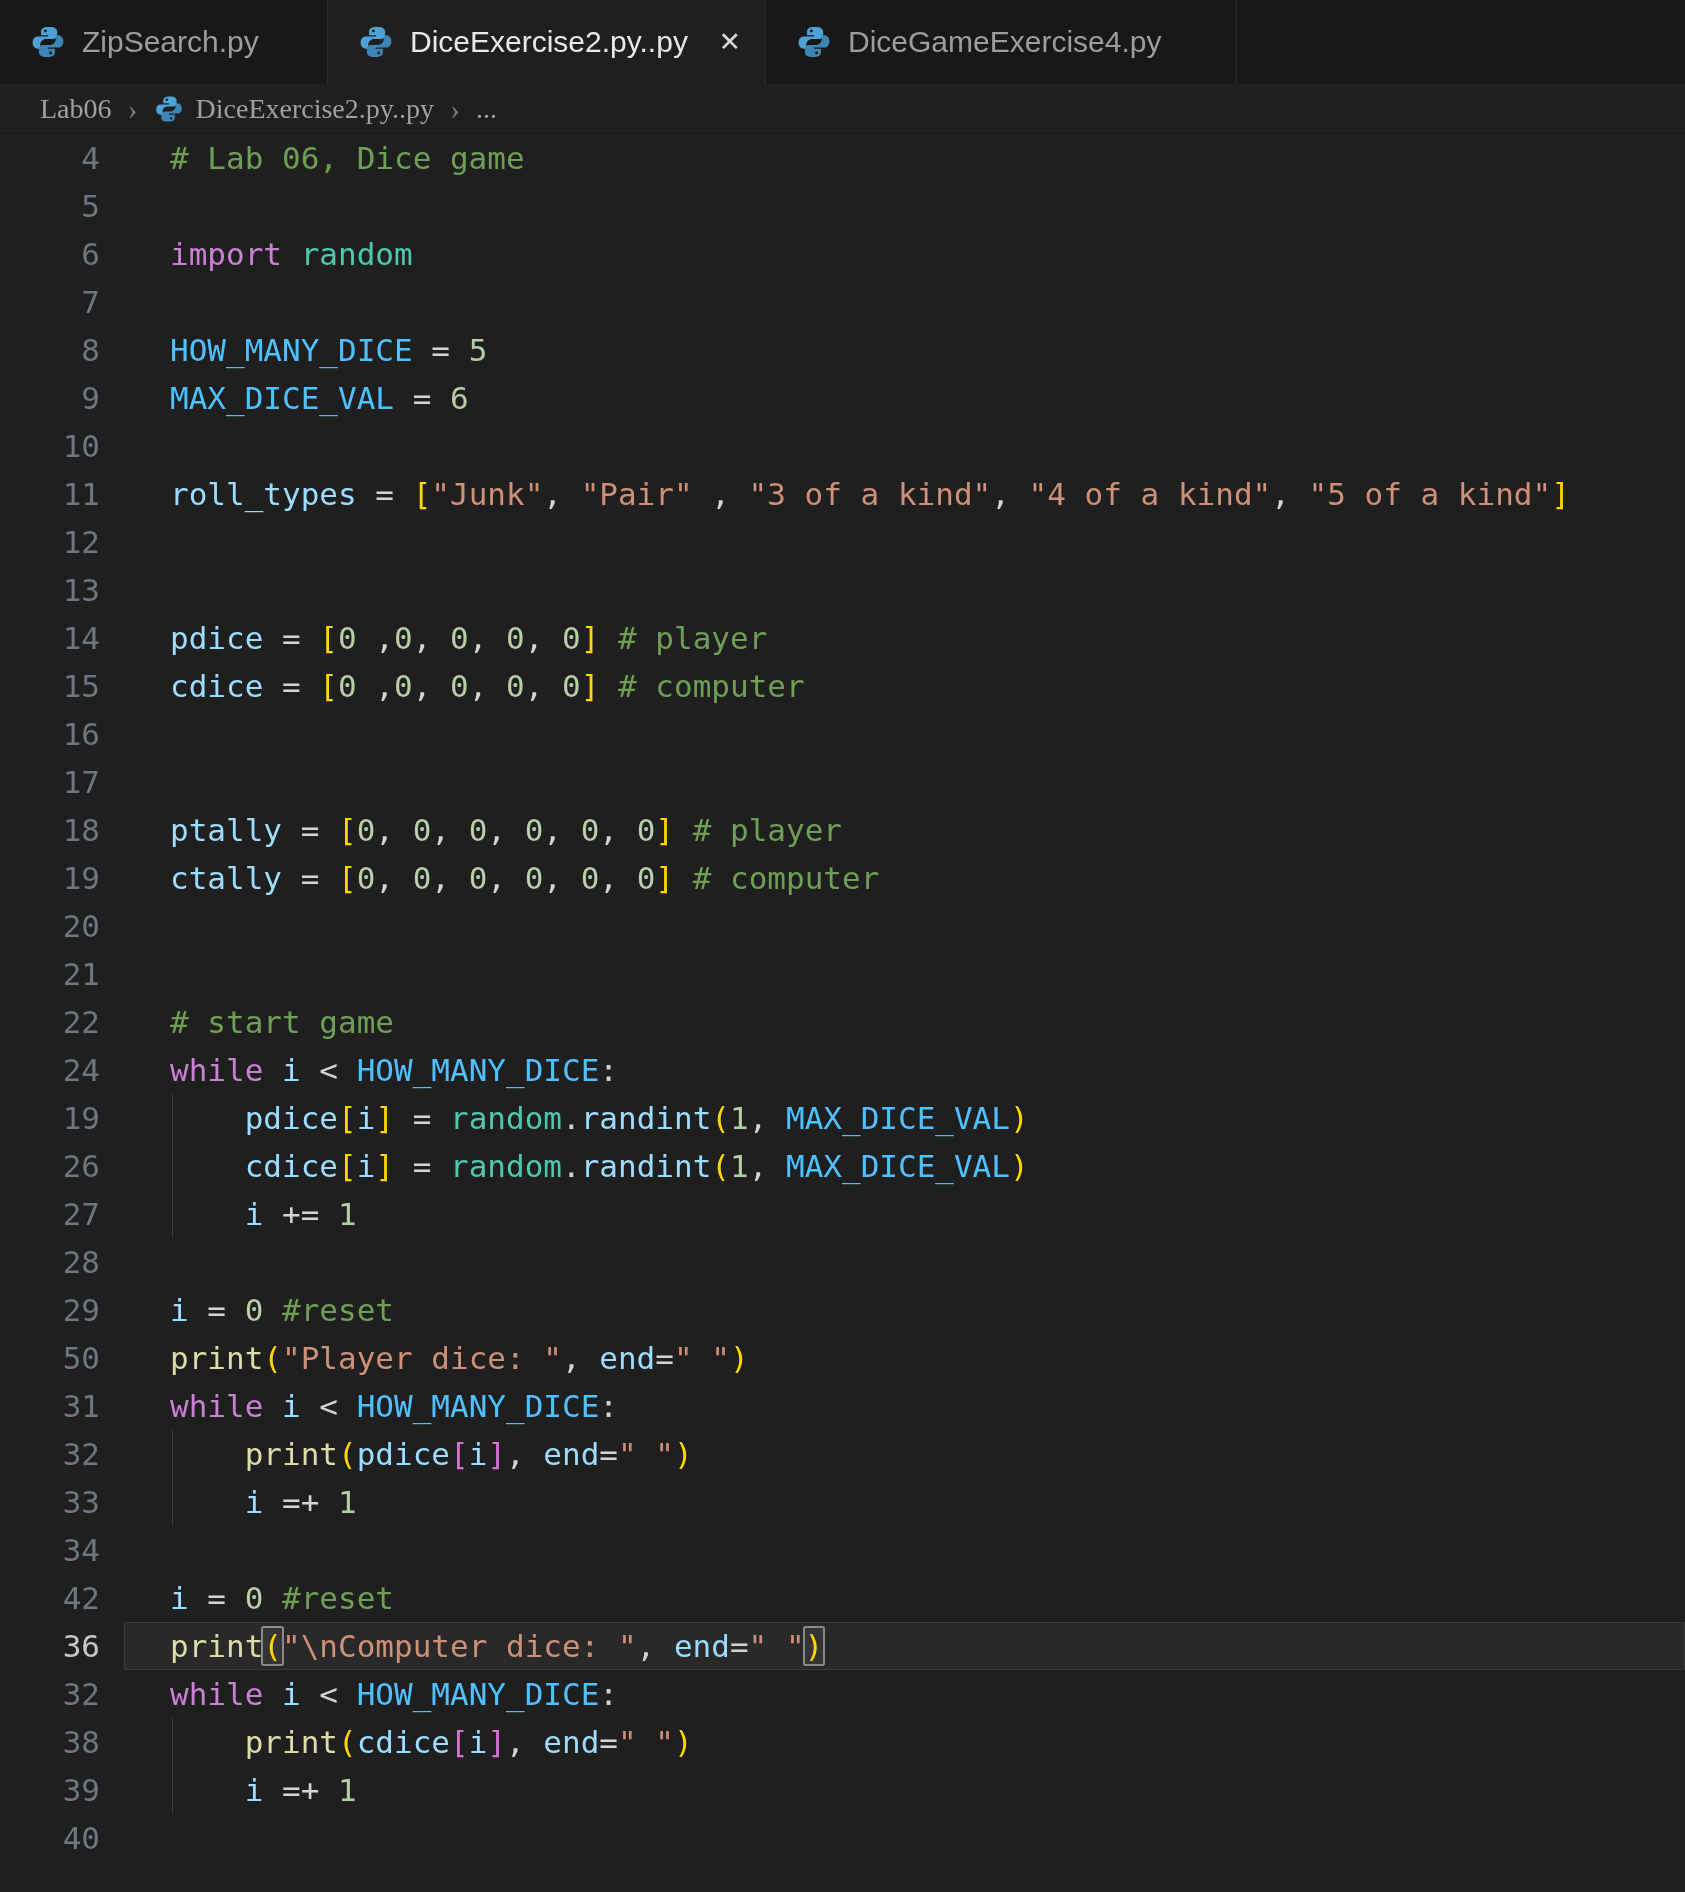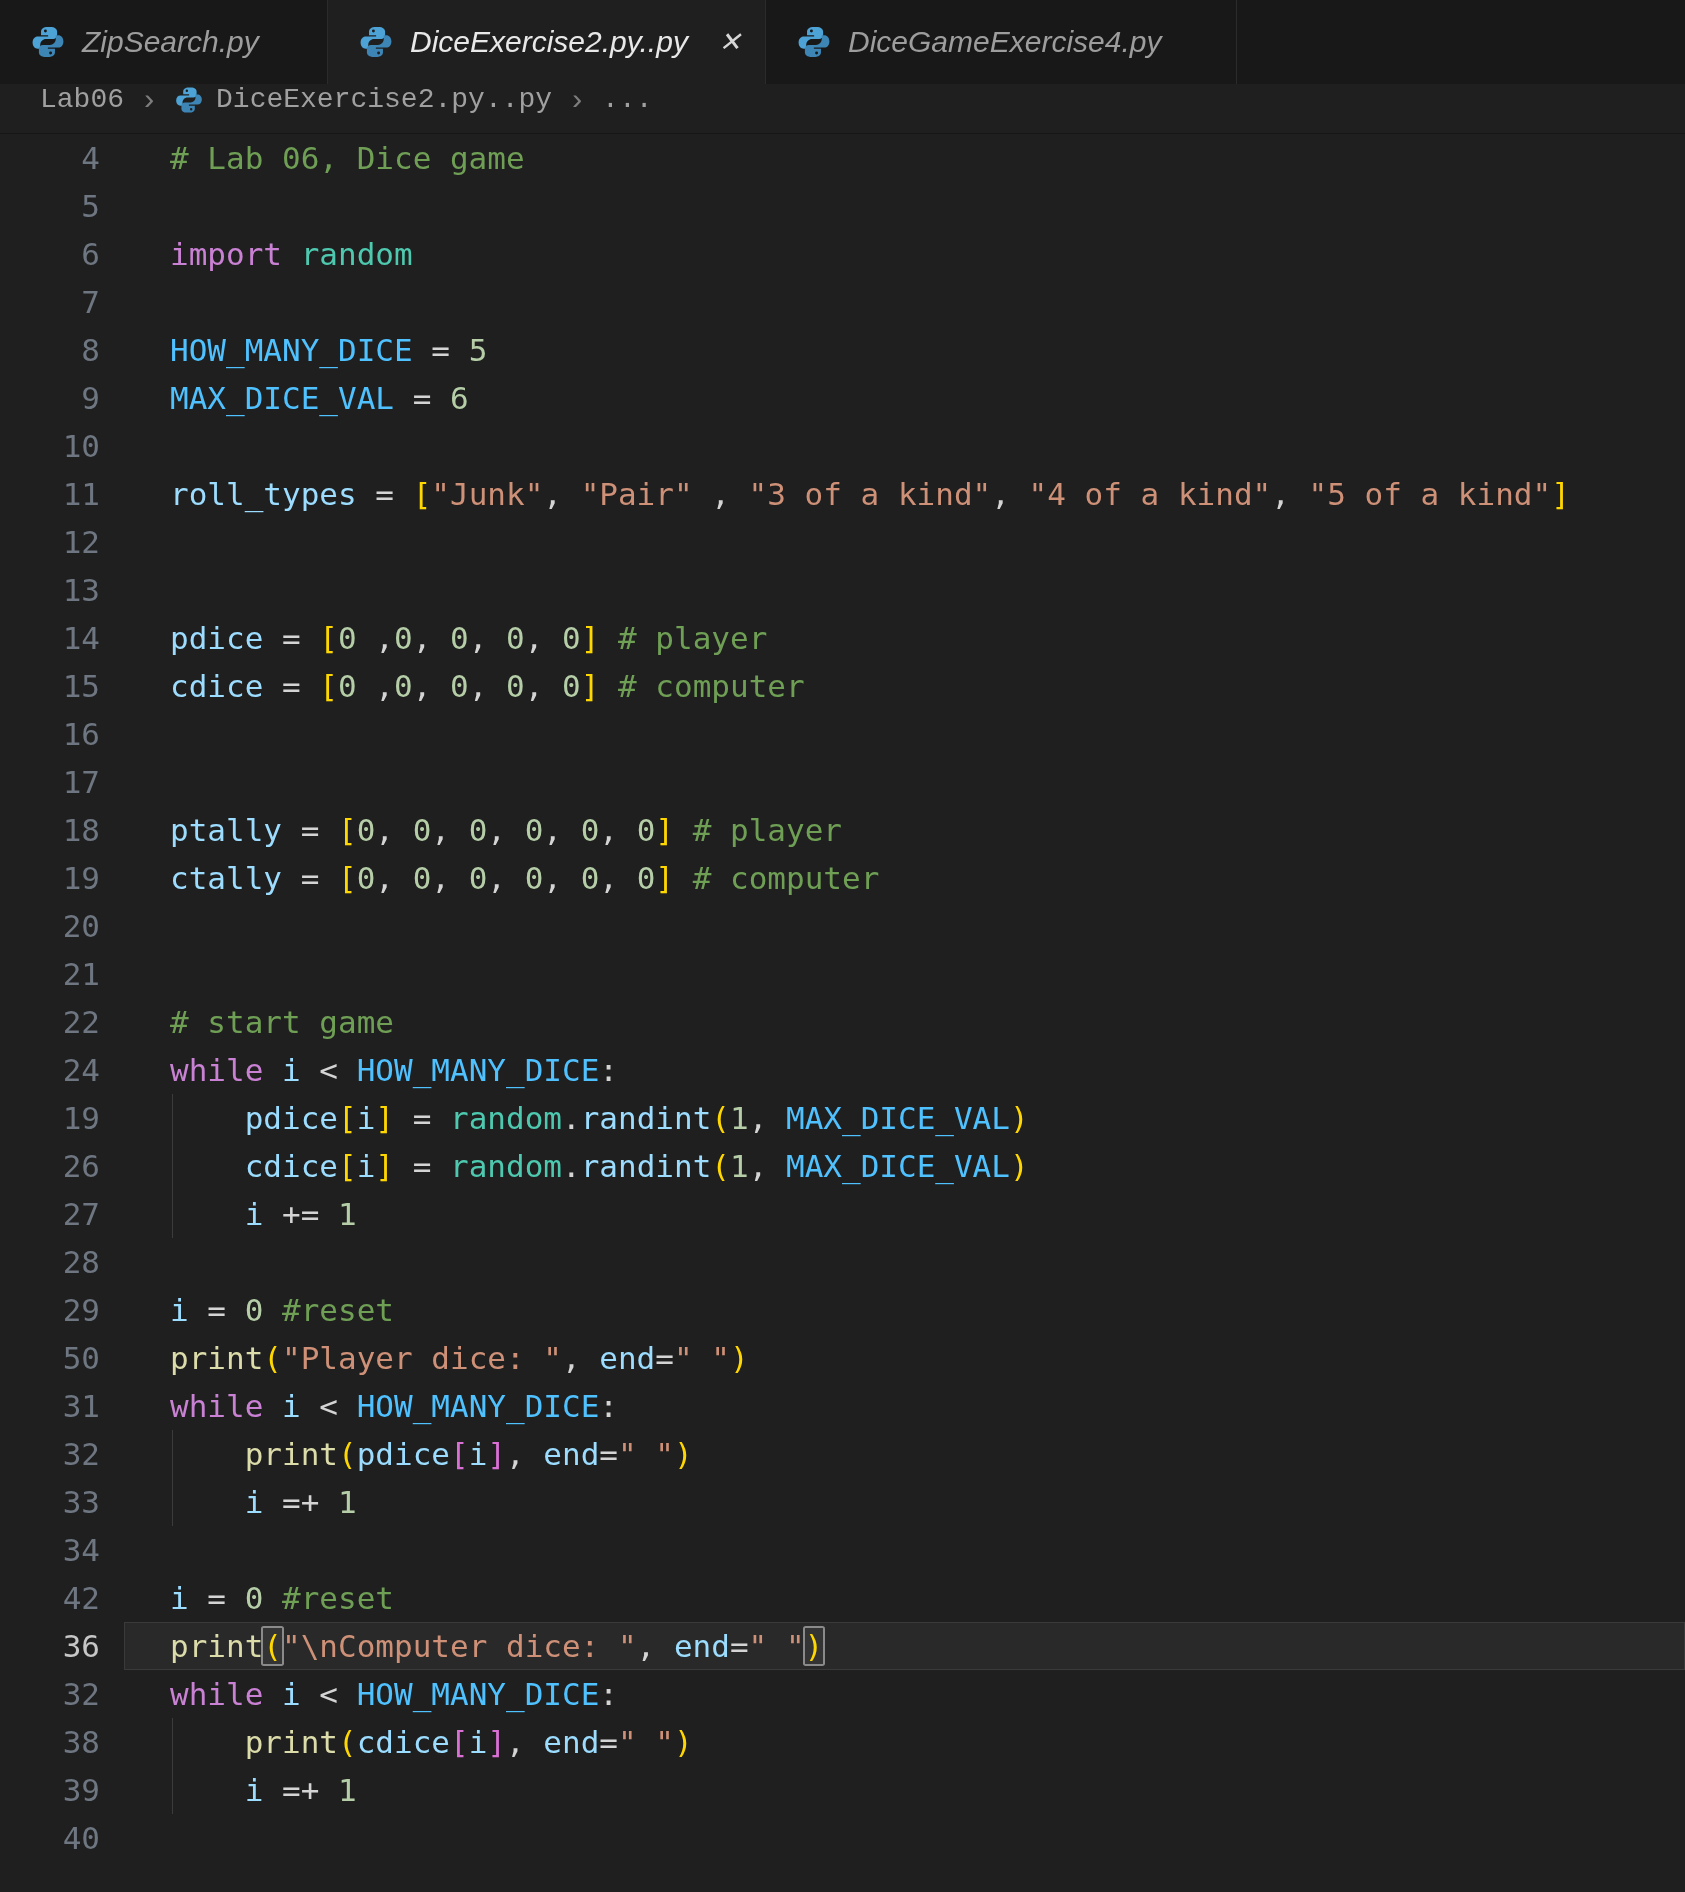--- a/index.html
+++ b/index.html
@@ -15,39 +15,39 @@
   html,body{margin:0;padding:0}
   body{
     width:1685px;height:1892px;overflow:hidden;background:var(--bg);
     font-family:"DejaVu Sans Mono",monospace;
   }
   
   .tabbar{height:84px;background:var(--tabbar_bg);display:flex;align-items:stretch}
   .tab{
     display:flex;align-items:center;box-sizing:border-box;
     padding:0 24px 0 30px;border-right:1px solid var(--tab_separator);
-    background:var(--tabbar_bg);cursor:pointer;flex:0 0 auto;font-style:italic;
+    background:var(--tabbar_bg);cursor:pointer;flex:0 0 auto;
   }
   .tab .label{
     font-family:"Liberation Sans",sans-serif;font-size:30px;color:var(--tab_inactive_fg);
     margin-left:16px;white-space:nowrap;
   }
   .tab.active{background:var(--tab_active_bg)}
   .tab.active .label{color:var(--tab_active_fg)}
   .tab .close{
     font-family:"Liberation Sans",sans-serif;font-size:27px;color:#d7d7d7;
     margin-left:auto;padding-left:22px;line-height:1;
   }
   .tab-filler{flex:1;background:var(--tabbar_bg)}
   .pyicon{width:36px;height:36px;flex:0 0 auto}
   
   .breadcrumb{
-    height:49px;background:var(--bg);display:flex;align-items:flex-start;
+    height:49px;background:var(--bg);display:flex;align-items:center;
     padding-left:40px;border-bottom:1px solid var(--breadcrumb_border);
-    font-family:Liberation Mono, monospace;font-size:28px;color:var(--breadcrumb_fg);
+    font-family:Liberation Serif, serif;font-size:28px;color:var(--breadcrumb_fg);
   }
   .crumb{display:flex;align-items:center;cursor:pointer;white-space:nowrap}
   .crumb .pyicon{width:30px;height:30px;margin-right:12px}
   .crumb-sep{color:var(--breadcrumb_sep);margin:0 16px;font-size:30px}
   
   .editor{position:relative}
   .line{display:flex;height:48px;line-height:48px;font-size:31px}
   .gutter{
     flex:0 0 100px;text-align:right;color:var(--line_number);
     user-select:none;

